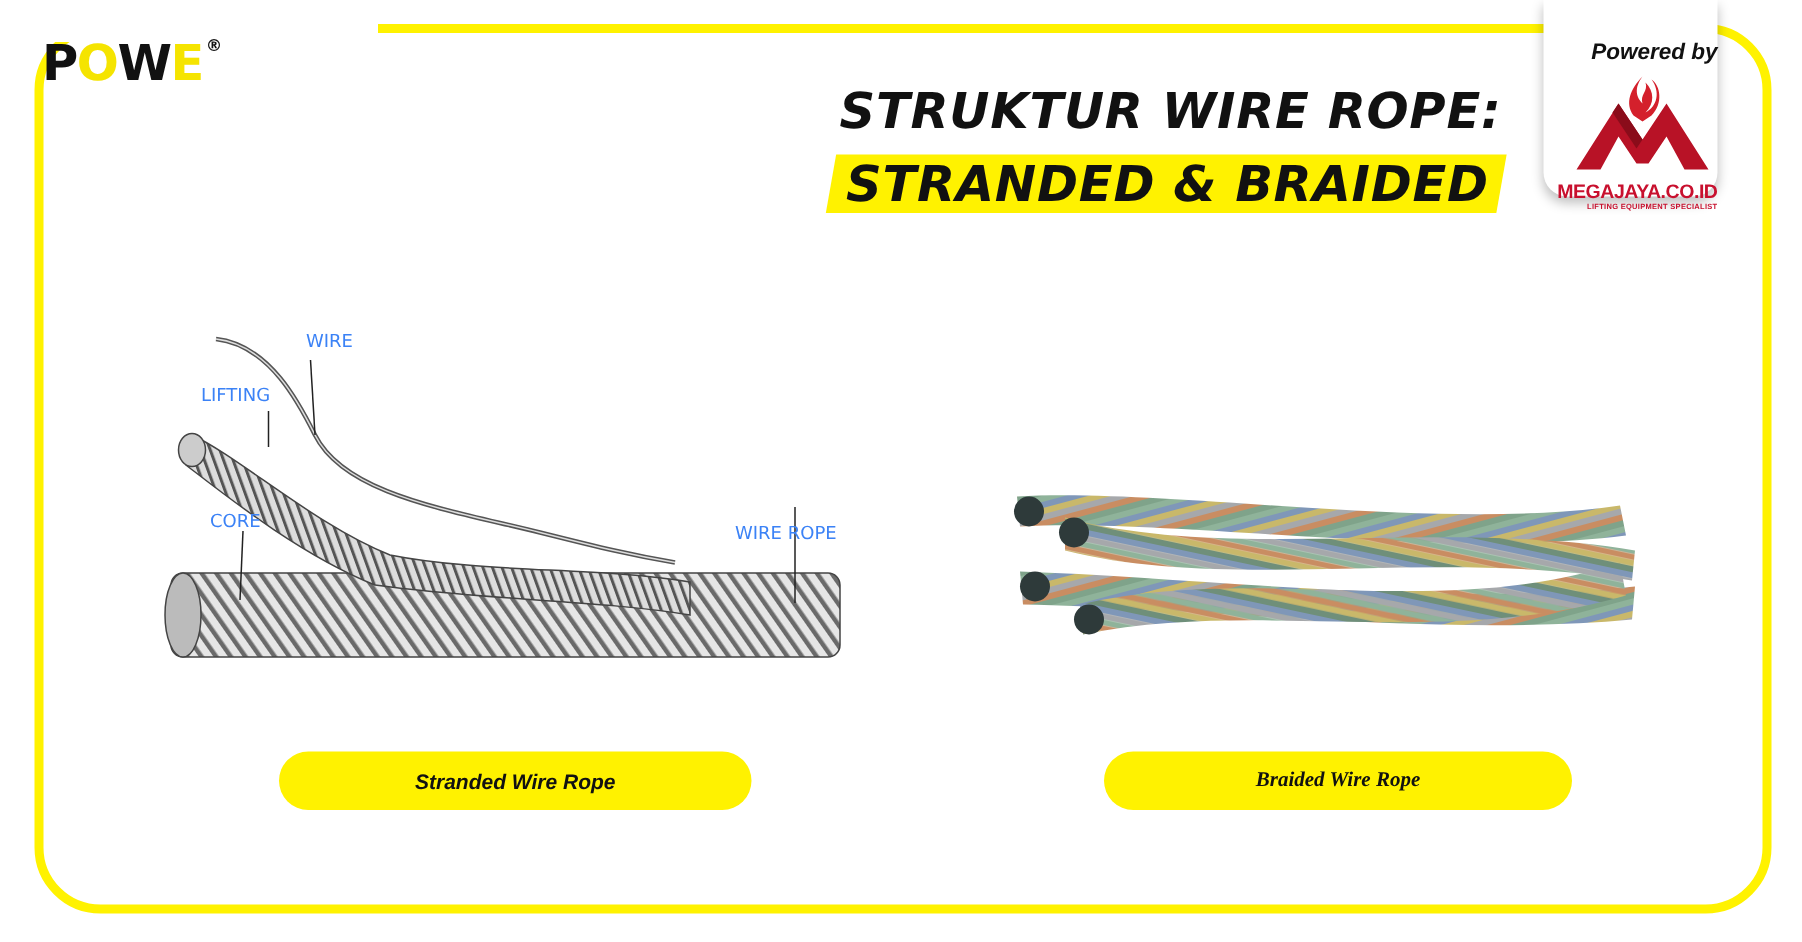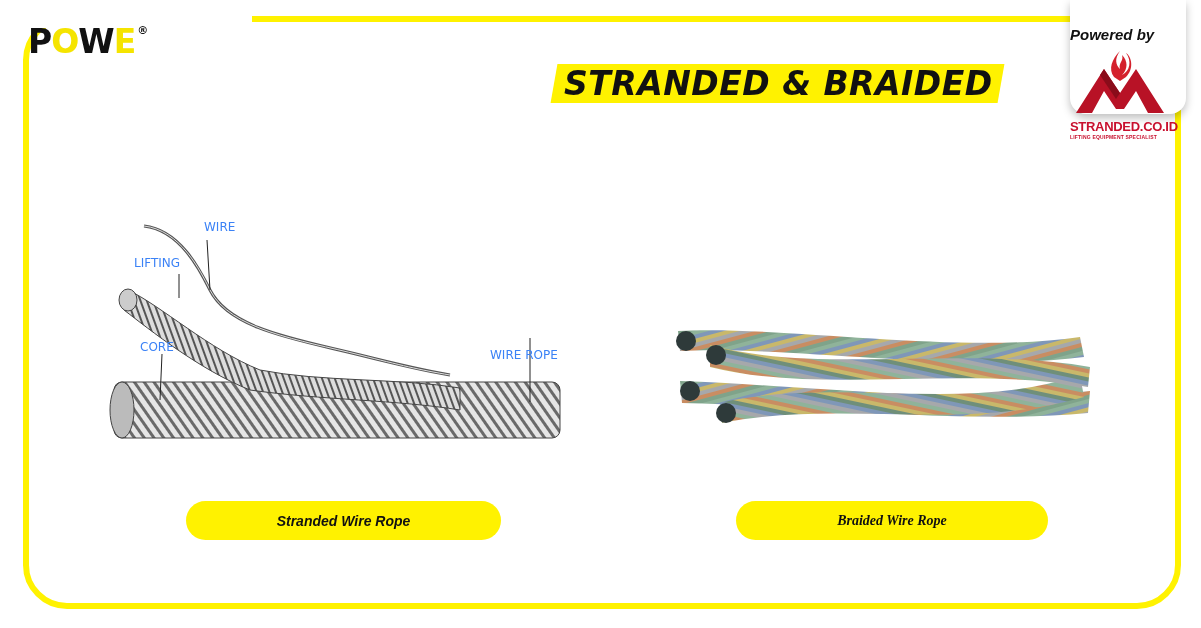--- a/index.html
+++ b/index.html
@@ -38,24 +38,24 @@
   }
   .title-line1 { display: block; }
   .title-line2 {
     display: inline-block; margin-top: 10px;
     background: #fff200; padding: 0 8px 0 10px;
     transform: skewX(-10deg);
   }
   .title-line2 span { display: inline-block; transform: skewX(10deg); }
 
   .powered {
-    position: absolute; left: 1070px; top: 0; width: 116px; height: 114px;
+    position: absolute; left: 1029px; top: 0; width: 116px; height: 131px;
     background: #fff; border-radius: 0 0 16px 16px;
     box-shadow: 0 4px 8px rgba(0,0,0,0.25);
-    text-align: left;
+    text-align: right;
   }
   .powered-label {
     margin-top: 26px; font-weight: bold; font-style: italic; font-size: 15px; color:#111;
   }
   .mj-logo { margin: 4px auto 0; width: 100px; height: 70px; position: relative; }
   .mj-name { font-weight: bold; font-size: 13px; color: #c8102e; margin-top: -2px; letter-spacing: -0.3px;}
   .mj-tag { font-size: 5px; font-weight: bold; color: #c8102e; letter-spacing: 0.2px; }
 
   .figure { position: absolute; }
   .fig-stranded { left: 100px; top: 210px; width: 480px; height: 240px; }
@@ -82,31 +82,32 @@
 
 <div class="logo">
   <span>P</span>
   <span class="y">O</span>
   <span>W</span>
   <span class="y">E</span>
   <span class="reg">®</span>
 </div>
 
 <div class="title">
+  <span class="title-line1">STRUKTUR WIRE ROPE:</span>
   <span class="title-line2"><span>STRANDED &amp; BRAIDED</span></span>
 </div>
 
 <div class="powered">
   <div class="powered-label">Powered by</div>
   <svg class="mj-logo" viewBox="0 0 100 70">
     <path d="M50 4 C44 12 46 18 50 22 C48 16 54 14 52 8 C58 14 58 22 52 28 C60 24 62 14 56 6 C62 10 64 22 56 30 L50 34 L44 30 C38 22 42 12 50 4 Z" fill="#d4202c"></path>
     <path d="M6 66 L34 22 L50 46 L66 22 L94 66 L78 66 L66 44 L54 62 L46 62 L34 44 L22 66 Z" fill="#b81226"></path>
     <path d="M34 22 L50 46 L46 52 L30 28 Z" fill="#8a0c1a"></path>
   </svg>
-  <div class="mj-name">STRANDED.CO.ID</div>
+  <div class="mj-name">MEGAJAYA.CO.ID</div>
   <div class="mj-tag">LIFTING EQUIPMENT SPECIALIST</div>
 </div>
 
 <div class="figure fig-stranded">
   <svg width="480" height="240" viewBox="0 0 480 240">
     <defs>
       <pattern id="stripe" width="8" height="8" patternUnits="userSpaceOnUse" patternTransform="rotate(-35)">
         <rect width="8" height="8" fill="#e6e6e6"></rect>
         <rect width="3" height="8" fill="#6a6a6a"></rect>
       </pattern>

